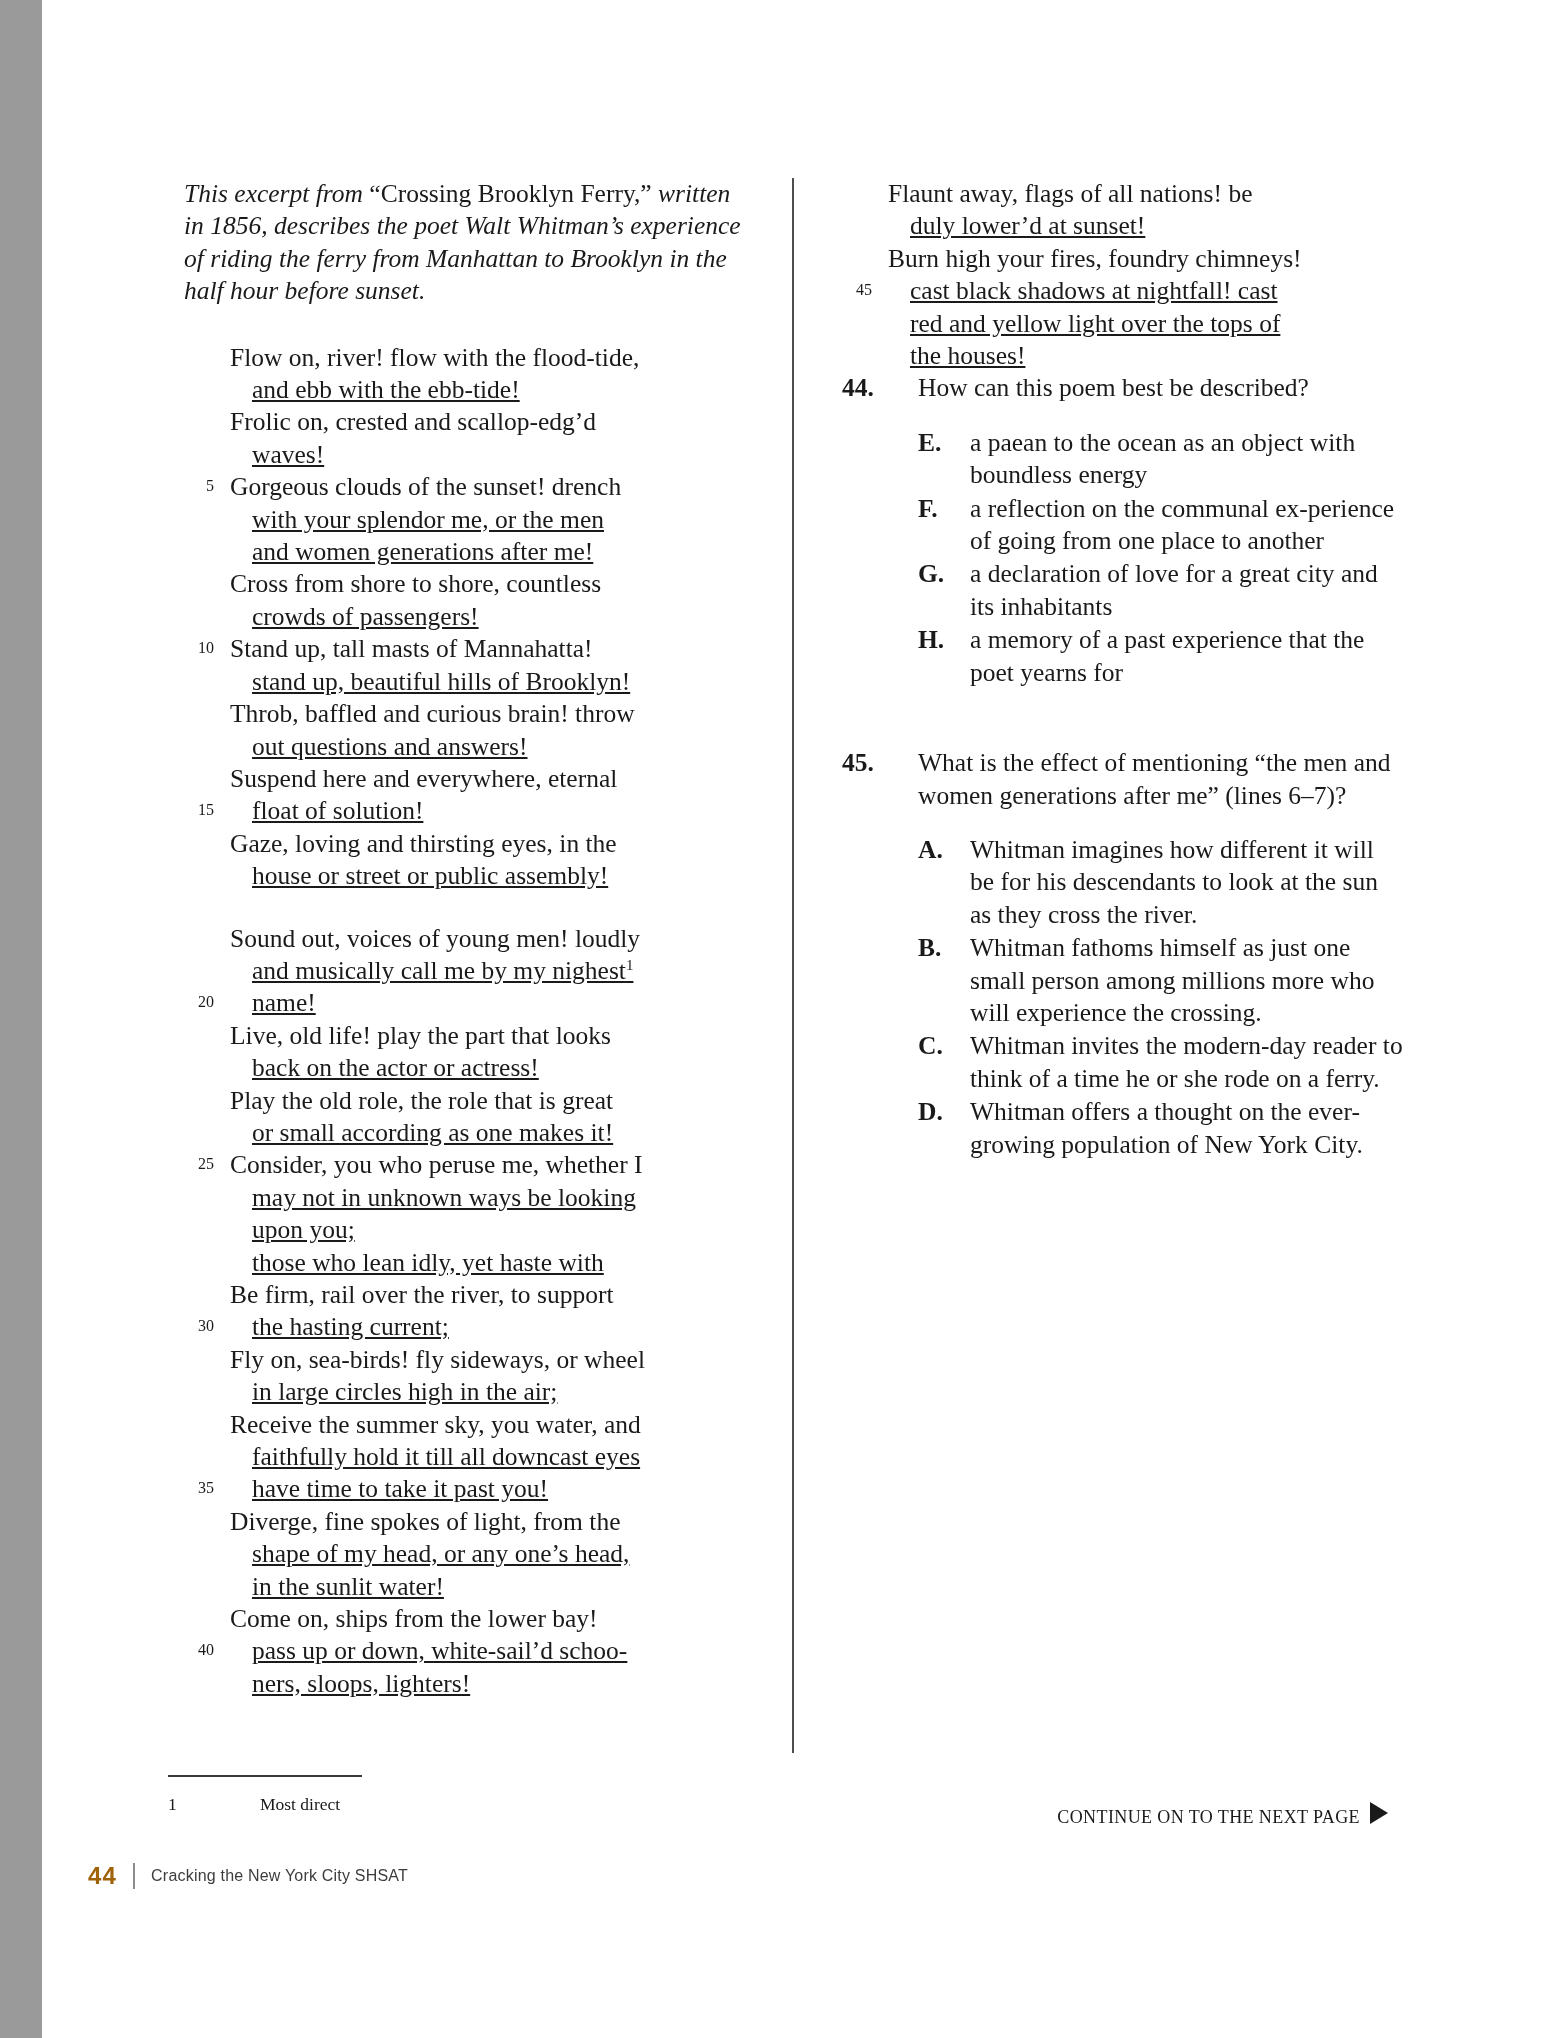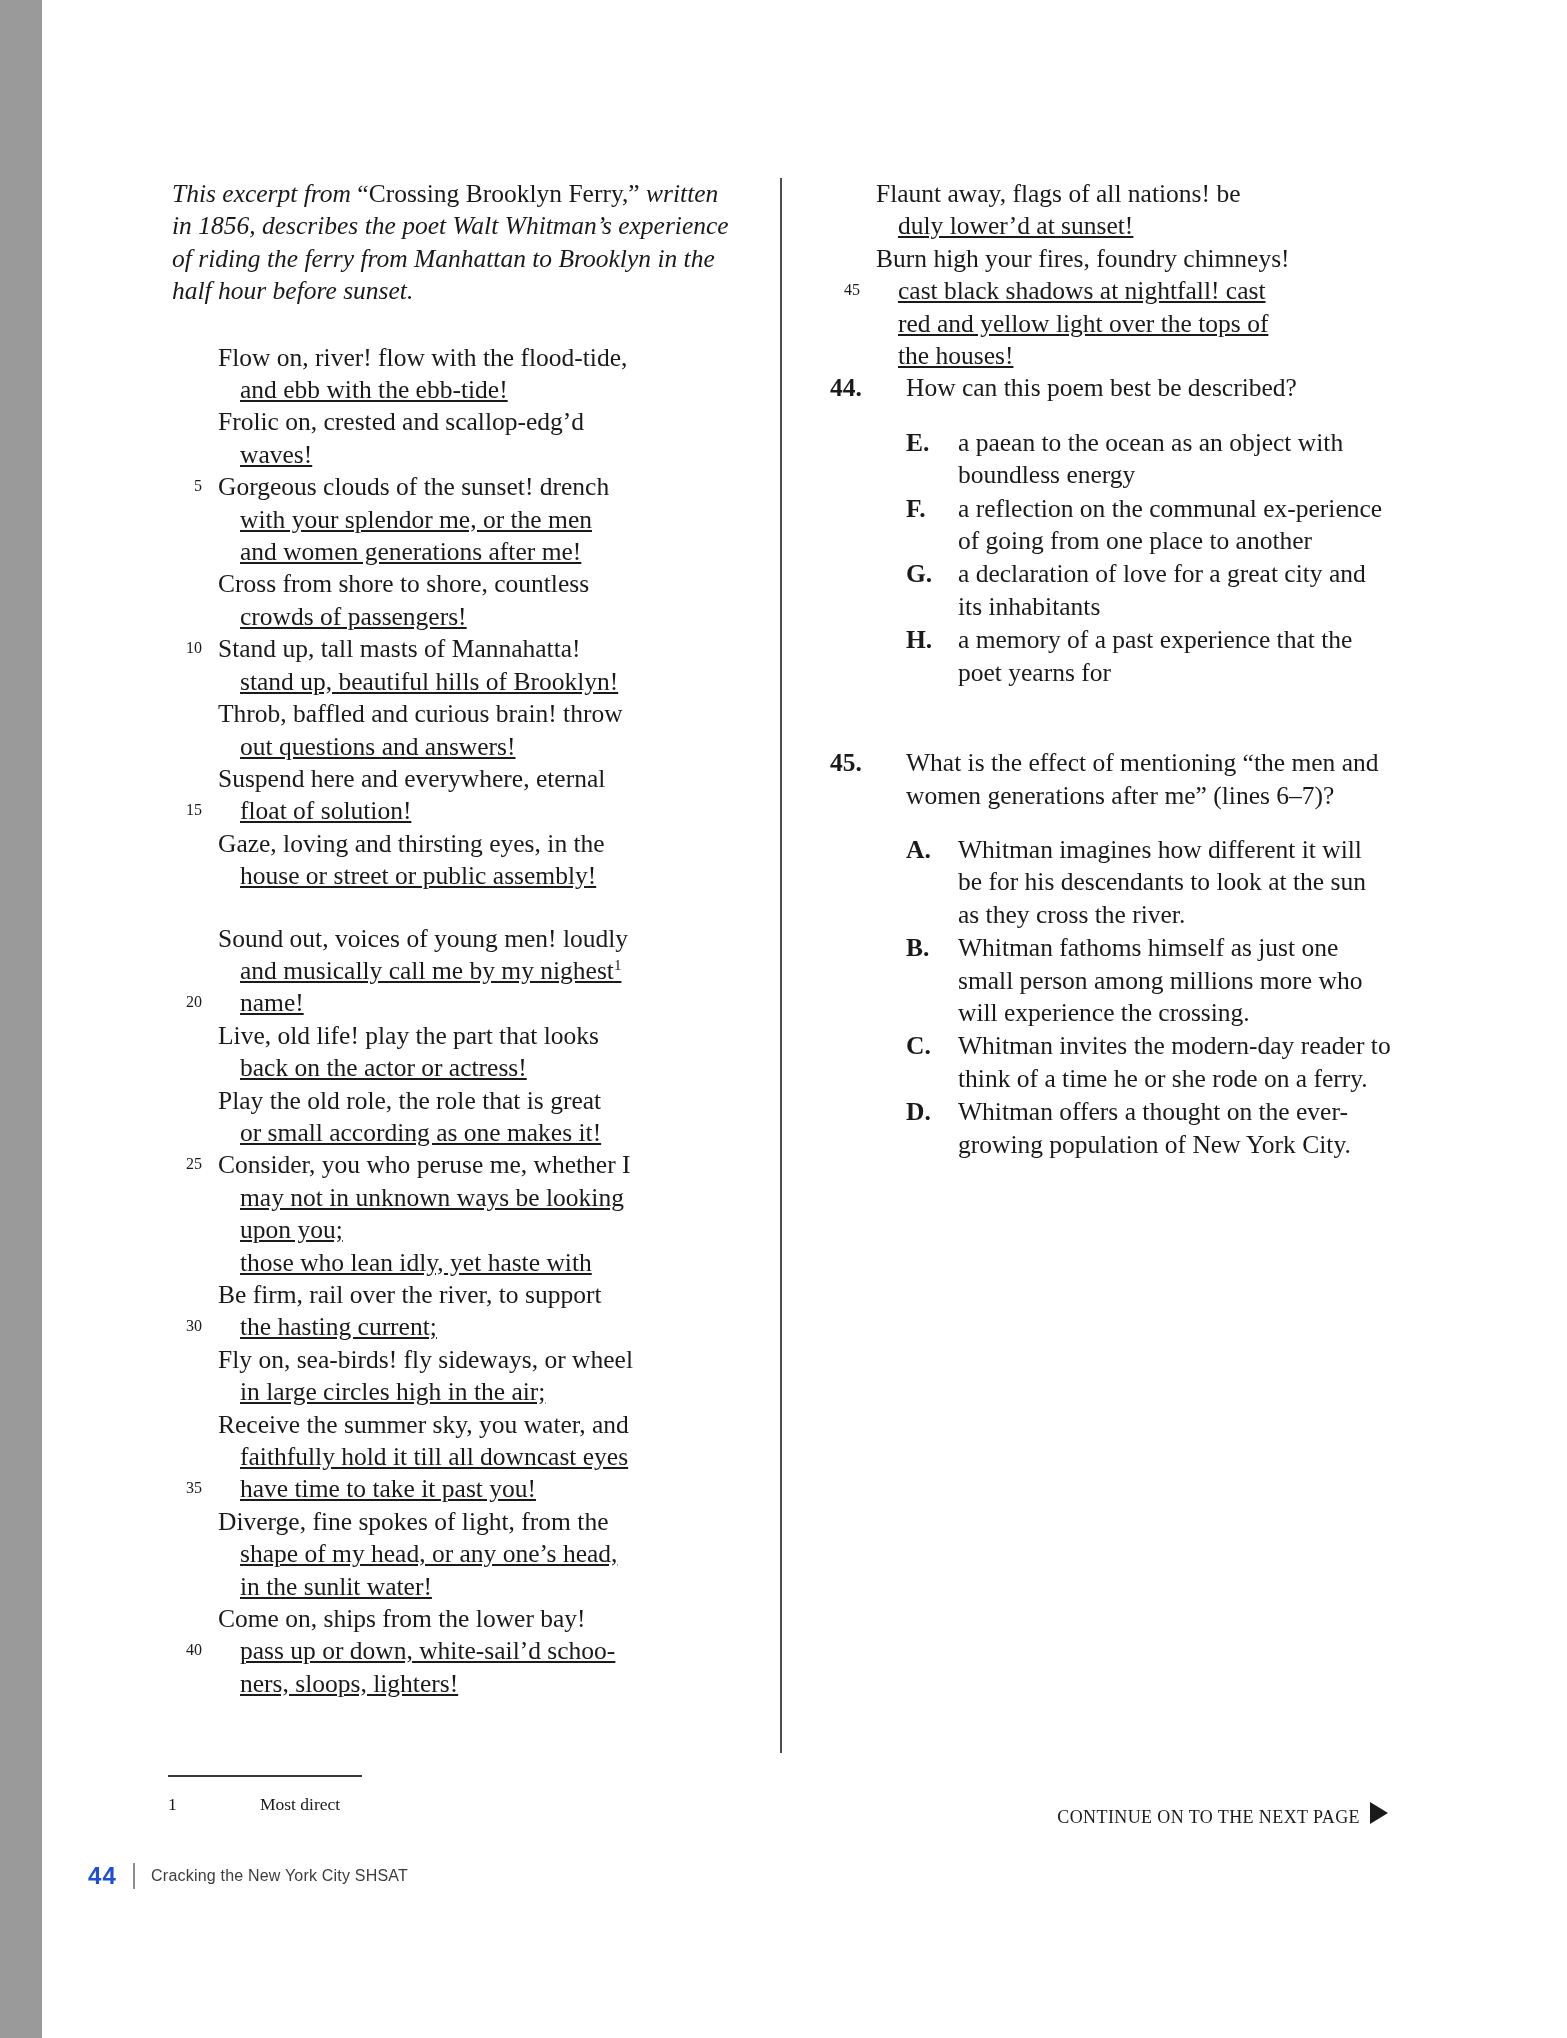--- a/index.html
+++ b/index.html
@@ -35,21 +35,21 @@
     left: 42px;
     top: 0;
     right: 0;
     bottom: 0;
     background: #ffffff;
   }
 
   
   .columns {
     position: absolute;
-    left: 172px;
+    left: 184px;
     top: 178px;
     width: 1220px;
     height: 1600px;
   }
   .col {
     position: absolute;
     top: 0;
     width: 562px;
   }
   .col-left  { left: 0; }
@@ -189,21 +189,21 @@
     left: 88px;
     top: 1862px;
     display: flex;
     align-items: center;
     font-family: "Liberation Sans", "DejaVu Sans", sans-serif;
   }
   .footer-page {
     font-size: 24px;
     font-weight: bold;
     letter-spacing: 1.2px;
-    color: #1d4ed8;
+    color: #a16207;
   }
   .footer-sep {
     width: 2px;
     height: 26px;
     background: #8d8d8d;
     margin: 0 16px;
   }
   .footer-title {
     font-size: 16px;
     color: #3d3d3d;

